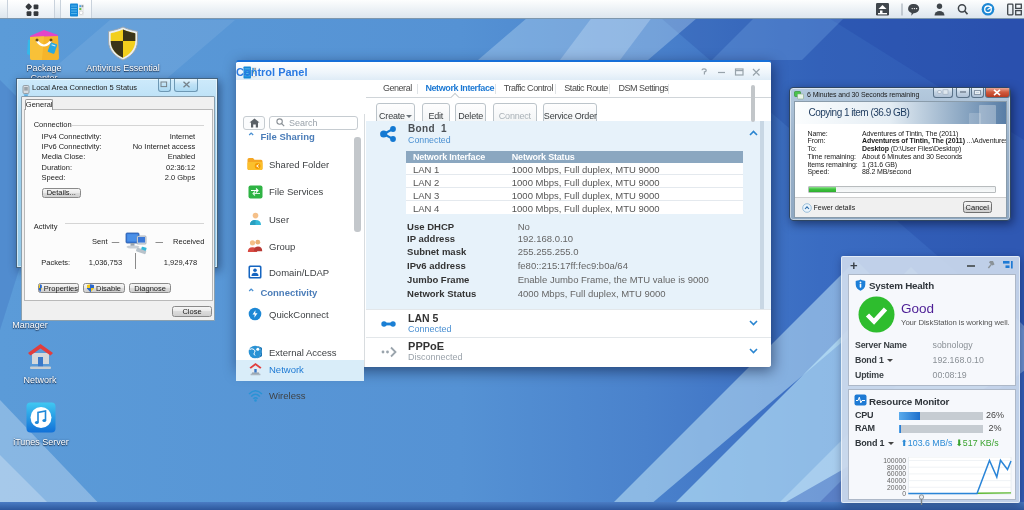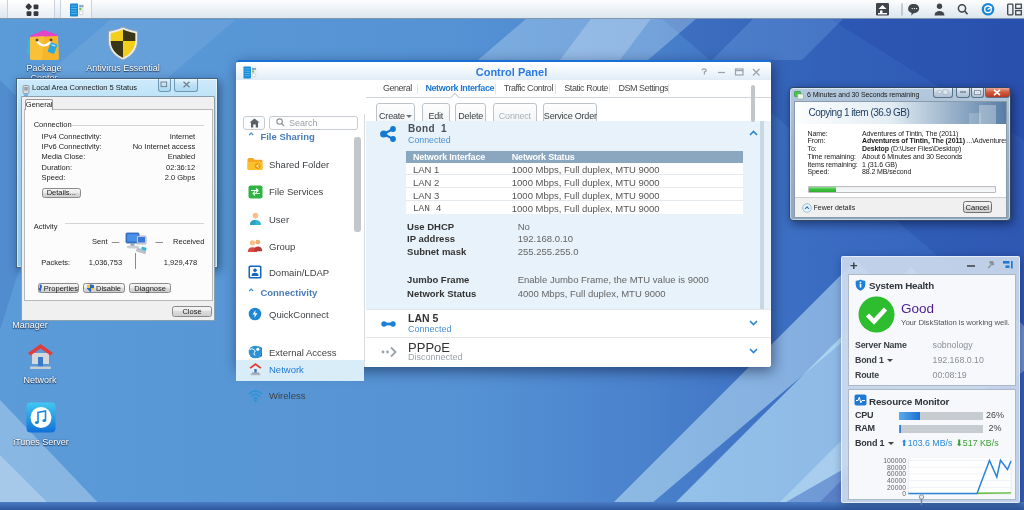--- a/index.html
+++ b/index.html
@@ -36,21 +36,21 @@
 .lan-btn { position:absolute; background:linear-gradient(#f5f5f5,#ebebeb 45%,#dddddd 46%,#cfcfcf); border:1px solid #8a8a8a;
   border-radius:2.5px; font-size:7.5px; color:#1c1c1c; display:flex; align-items:center; justify-content:center; }
 .lan-shield::before { content:""; width:7px; height:8px; margin-right:2px;
   background:conic-gradient(from 0deg at 50% 50%, #2a66c8 0 25%, #f2c81d 0 50%, #2a66c8 0 75%, #f2c81d 0);
   clip-path:polygon(0 10%, 50% 0, 100% 10%, 100% 55%, 50% 100%, 0 55%); }
 
 #cpwin { left:236px; top:60px; width:535px; height:307px; background:#fff; border-radius:3px;
   border-top:2px solid #176fd8; box-shadow:2px 4px 14px rgba(0,10,40,0.5); z-index:5; }
 .cp-titlebar { position:absolute; left:0; top:0; width:100%; height:17.5px;
   background:linear-gradient(#ffffff,#eef5fb 60%,#dfecf7); border-radius:3px 3px 0 0; }
-.cp-title { position:absolute; width:100%; text-align:center; top:4px; font-size:11px; font-weight:bold; color:#2a7ae2;padding-left:16px; }
+.cp-title { position:absolute; width:100%; text-align:left; top:4px; font-size:11px; font-weight:bold; color:#2a7ae2; }
 .cp-body { position:absolute; left:0; top:17.5px; right:0; bottom:0; }
 .cp-sidebar { position:absolute; left:0; top:0; width:128.5px; bottom:0; background:#fff;
   border-right:1px solid #d8dcdf; border-radius:0 0 0 3px;margin-top:34px; }
 .cp-home { position:absolute; left:7.3px; top:2.4px; width:21.6px; height:14.1px; border:1px solid #c6ccd1;
   border-radius:3px; background:#fbfcfd; display:flex; align-items:center; justify-content:center; }
 .cp-search { position:absolute; left:33px; top:2.4px; width:88.5px; height:14.1px; border:1px solid #c6ccd1;
   border-radius:3px; background:#fff; display:flex; align-items:center; font-size:9px; color:#9aa2aa; }
 .cp-search svg { margin:0 4px 0 6px; }
 .cp-cat { position:absolute; left:11px; font-size:9.5px; font-weight:bold; color:#4a7cb8; height:10px; line-height:10px; }
 .cp-cat .chev { color:#4a90d2; margin-right:5px; font-size:10px; }
@@ -482,36 +482,40 @@
                 </div>
               <div class="cp-tr">
                   <span style="left:7px;">LAN 2</span>
                   <span style="left:105.9px;">1000 Mbps, Full duplex, MTU 9000</span>
                 </div>
               <div class="cp-tr">
                   <span style="left:7px;">LAN 3</span>
                   <span style="left:105.9px;">1000 Mbps, Full duplex, MTU 9000</span>
                 </div>
               <div class="cp-tr">
-                  <span style="left:7px;font-family:Liberation Mono, monospace;">LAN 4</span>
+                  <span style="left:7px;">LAN 4</span>
                   <span style="left:105.9px;">1000 Mbps, Full duplex, MTU 9000</span>
                 </div>
             </div>
             <div class="cp-drow" style="top:100px;">
                 <span class="dl">Use DHCP</span>
                 <span class="dv">No</span>
               </div>
             <div class="cp-drow" style="top:112.8px;">
                 <span class="dl">IP address</span>
                 <span class="dv">192.168.0.10</span>
               </div>
             <div class="cp-drow" style="top:125.7px;">
                 <span class="dl">Subnet mask</span>
                 <span class="dv">255.255.255.0</span>
               </div>
+            <div class="cp-drow" style="top:139.3px;">
+                <span class="dl">IPv6 address</span>
+                <span class="dv">fe80::215:17ff:fec9:b0a/64</span>
+              </div>
             <div class="cp-drow" style="top:153.8px;">
                 <span class="dl">Jumbo Frame</span>
                 <span class="dv">Enable Jumbo Frame, the MTU value is 9000</span>
               </div>
             <div class="cp-drow" style="top:167.5px;">
                 <span class="dl">Network Status</span>
                 <span class="dv">4000 Mbps, Full duplex, MTU 9000</span>
               </div>
           </div>
           <div class="cp-lanrow" style="top:188.3px;height:28px;">
@@ -525,21 +529,21 @@
             <svg class="abs" style="right:13px;top:10px" width="9" height="6" viewBox="0 0 9 6">
                 <path d="M1 1 L4.5 4.5 L8 1" stroke="#2a85d0" stroke-width="1.6" fill="none"></path>
               </svg>
           </div>
           <div class="cp-lanrow" style="top:216.3px;height:27.5px;">
             <svg class="abs" style="left:15.5px;top:8px" width="17" height="12" viewBox="0 0 17 12">
                 <circle cx="2" cy="6" r="1.4" fill="#9aa4ac"></circle>
                 <circle cx="6.5" cy="6" r="1.4" fill="#9aa4ac"></circle>
                 <path d="M10 1.5 L14.5 6 L10 10.5" stroke="#9aa4ac" stroke-width="1.8" fill="none"></path>
               </svg>
-            <div class="lbl" style="left:42.6px;top:2.5px;font-size:13px;font-weight:normal;color:#333;">PPPoE</div>
+            <div class="lbl" style="left:42.6px;top:2.5px;font-size:11px;font-weight:bold;color:#333;">PPPoE</div>
             <div class="lbl" style="left:42.6px;top:14px;font-size:9px;color:#9aa2aa;">Disconnected</div>
             <svg class="abs" style="right:13px;top:10px" width="9" height="6" viewBox="0 0 9 6">
                 <path d="M1 1 L4.5 4.5 L8 1" stroke="#2a85d0" stroke-width="1.6" fill="none"></path>
               </svg>
           </div>
         </div>
         <div class="cp-vscroll"></div>
       </div>
     </div>
   </div>
@@ -622,21 +626,21 @@
       <div class="lbl" style="left:52.5px;top:43.5px;font-size:7.8px;letter-spacing:-0.1px;color:#555;">Your DiskStation is working well.</div>
       <div class="wg-row" style="top:65px;">
           <span class="wl">Server Name</span>
           <span class="wv">sobnology</span>
         </div>
       <div class="wg-row" style="top:80.5px;">
           <span class="wl">Bond 1 <i class="caret" style="border-top-color:#444;"></i></span>
           <span class="wv">192.168.0.10</span>
         </div>
       <div class="wg-row" style="top:95.5px;">
-          <span class="wl">Route</span>
+          <span class="wl">Uptime</span>
           <span class="wv">00:08:19</span>
         </div>
     </div>
     <div class="wg-card" style="top:132.4px;height:110.6px;">
       <svg class="abs" style="left:5px;top:4px" width="13" height="12" viewBox="0 0 13 12">
         <rect x="0.5" y="0.5" width="12" height="11" rx="2" fill="#1e7ad4"></rect>
         <path d="M2 6.5 L4 6.5 L5.3 3.2 L6.8 8.8 L8 6.5 L11 6.5" stroke="#fff" stroke-width="1" fill="none"></path>
       </svg>
       <div class="lbl" style="left:20.5px;top:5.5px;font-size:9.8px;letter-spacing:-0.2px;font-weight:bold;color:#30363c;">Resource Monitor</div>
       <div class="lbl" style="left:6.5px;top:20px;font-size:9px;letter-spacing:-0.2px;font-weight:bold;color:#30363c;">CPU</div>

